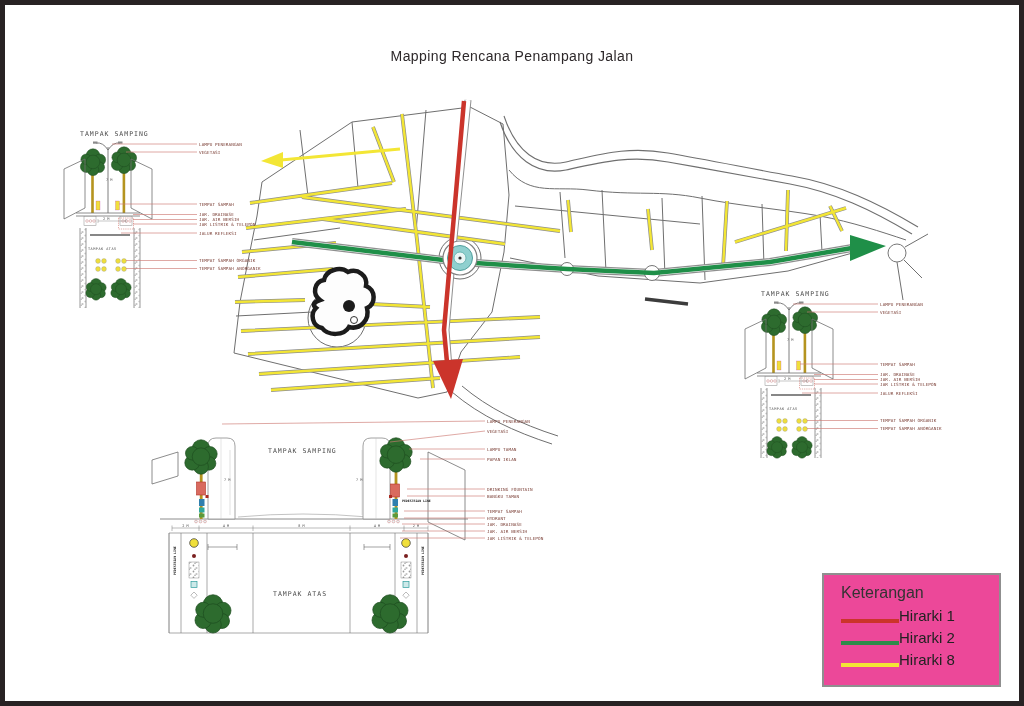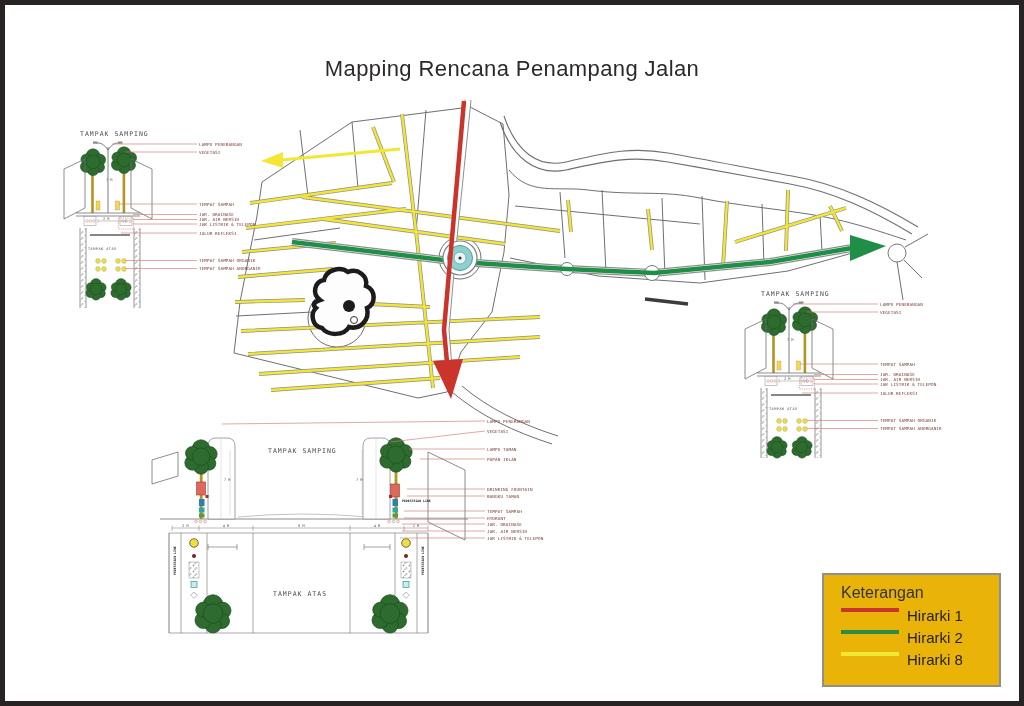--- a/index.html
+++ b/index.html
@@ -1,31 +1,31 @@
 <!DOCTYPE html>
 <html><head>
 <meta charset="utf-8">
 <style>
   html,body{margin:0;padding:0;background:#4d4d4d;}
   .page{position:relative;width:1024px;height:706px;background:#ffffff;overflow:hidden;
         font-family:"Liberation Sans",sans-serif;}
   .frame{position:absolute;inset:0;border:5px solid #282223;pointer-events:none;z-index:50;}
-  .main-title{position:absolute;top:56px;left:0;width:100%;text-align:center;
-              font-size:22px;color:#2d282a;letter-spacing:.4px;z-index:5;}
+  .main-title{position:absolute;top:48px;left:0;width:100%;text-align:center;
+              font-size:14px;color:#2d282a;letter-spacing:.4px;z-index:5;}
   svg.draw{position:absolute;left:0;top:0;z-index:1;}
   .t-title{font-family:"DejaVu Sans Mono",monospace;font-size:6.5px;fill:#4a4a4a;letter-spacing:1px;}
   .t-label{font-family:"DejaVu Sans Mono",monospace;font-size:4.3px;fill:#7b3f36;letter-spacing:.1px;}
   .t-dim{font-family:"DejaVu Sans Mono",monospace;font-size:3.5px;fill:#4a4a4a;}
   .t-black{font-family:"DejaVu Sans Mono",monospace;font-size:3.2px;fill:#1c1c1c;font-weight:bold;}
   .leader{stroke:#cd7a74;stroke-width:.65;fill:none;}
   .gray{stroke:#6f6f6f;fill:none;}
-  .legend{position:absolute;left:822px;top:573px;width:179px;height:114px;background:#eab308;
+  .legend{position:absolute;left:822px;top:573px;width:179px;height:114px;background:#ec4899;
           border:2px solid #8f8f8f;box-sizing:border-box;padding:9px 0 0 17px;z-index:10;}
   .legend-title{font-size:16px;color:#333;margin-bottom:5px;}
-  .legend-row{display:flex;align-items:flex-start;gap:8px;margin-top:5px;}
+  .legend-row{display:flex;align-items:flex-end;gap:0;margin-top:5px;}
   .legend-row span{font-size:15px;color:#222;}
 </style>
 </head>
 <body>
 
 <div class="page">
   <div class="main-title">Mapping Rencana Penampang Jalan</div>
 
   <svg class="draw" width="1024" height="706" viewBox="0 0 1024 706">
     <defs>

